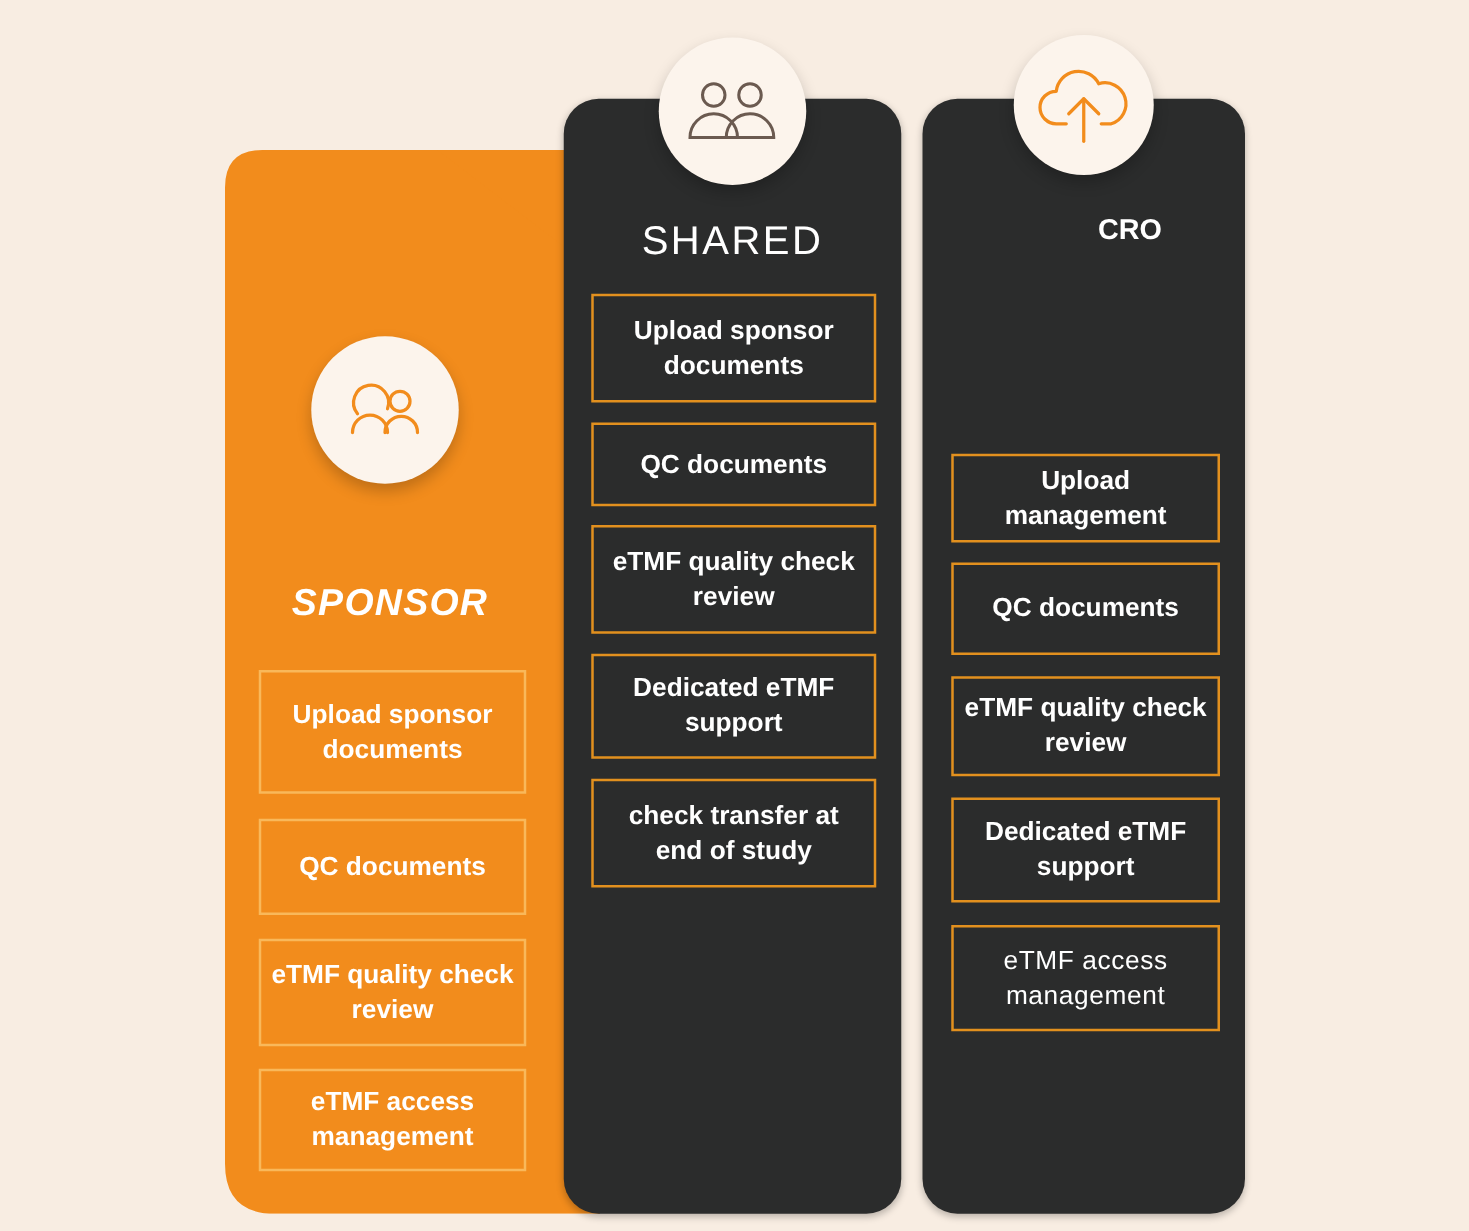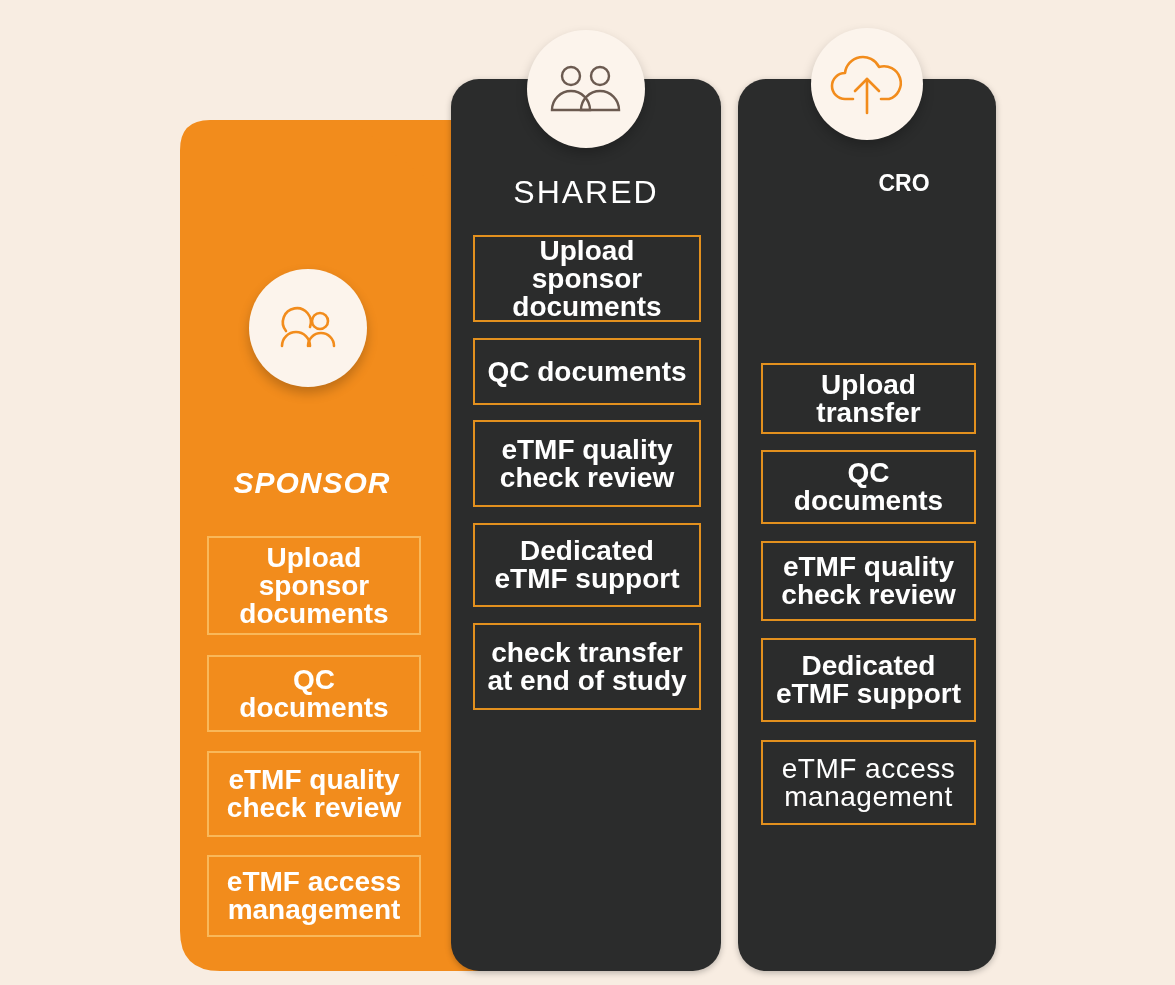--- a/index.html
+++ b/index.html
@@ -19,21 +19,21 @@
   .icon-circle {
     position:absolute; width:118px; height:118px; border-radius:50%;
     background:#fcf4ec; box-shadow:0 6px 12px rgba(0,0,0,.22);
     display:flex; align-items:center; justify-content:center;
   }
   .title {
     position:absolute; color:#fff; text-align:center; font-weight:bold;
   }
   .box {
     position:absolute; box-sizing:border-box; display:flex; align-items:center; justify-content:center;
-    text-align:center; color:#fff; font-weight:bold; font-size:28px; line-height:28px; padding:16px 8px;
+    text-align:center; color:#fff; font-weight:bold; font-size:21px; line-height:28px; padding:16px 8px;
   }
   .sponsor .box { border:2px solid #f9b85a; }
   .dark .box { border:2px solid #e2901e; }
   .box.light { font-weight:normal; letter-spacing:0.5px; }
 </style>
 </head>
 <body>
 
 <div class="sponsor">
   <svg class="sponsor-bg" viewBox="0 0 330 971" width="330" height="971">
@@ -85,18 +85,18 @@
     <svg width="80" height="70" viewBox="0 0 80 70">
       <g fill="none" stroke="#f28c1c" stroke-width="2.6" stroke-linecap="round" stroke-linejoin="round">
         <path d="M26 50 H18 A13 13 0 0 1 18 24 A18 18 0 0 1 52 18 A14 14 0 0 1 62 50 H54"></path>
         <path d="M40 64 V30"></path>
         <path d="M28 42 L40 30 L52 42"></path>
       </g>
     </svg>
   </div>
   <div class="title" style="left:738px; top:170px; width:258px; font-size:23px;margin-left:37px;">CRO</div>
 
-  <div class="box" style="left:761px; top:363px; width:215px; height:71px;">Upload transfer</div>
+  <div class="box" style="left:761px; top:363px; width:215px; height:71px;">Upload management</div>
   <div class="box" style="left:761px; top:450px; width:215px; height:74px;">QC documents</div>
   <div class="box" style="left:761px; top:541px; width:215px; height:80px;">eTMF quality check review</div>
   <div class="box" style="left:761px; top:638px; width:215px; height:84px;">Dedicated eTMF support</div>
   <div class="box light" style="left:761px; top:740px; width:215px; height:85px;">eTMF access management</div>
 </div>
 
 </body></html>

